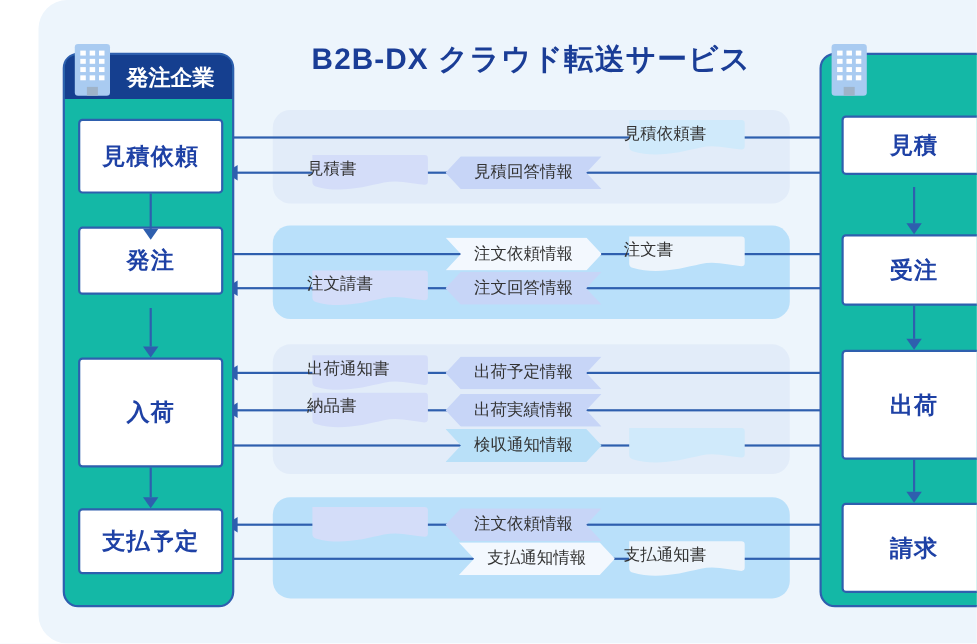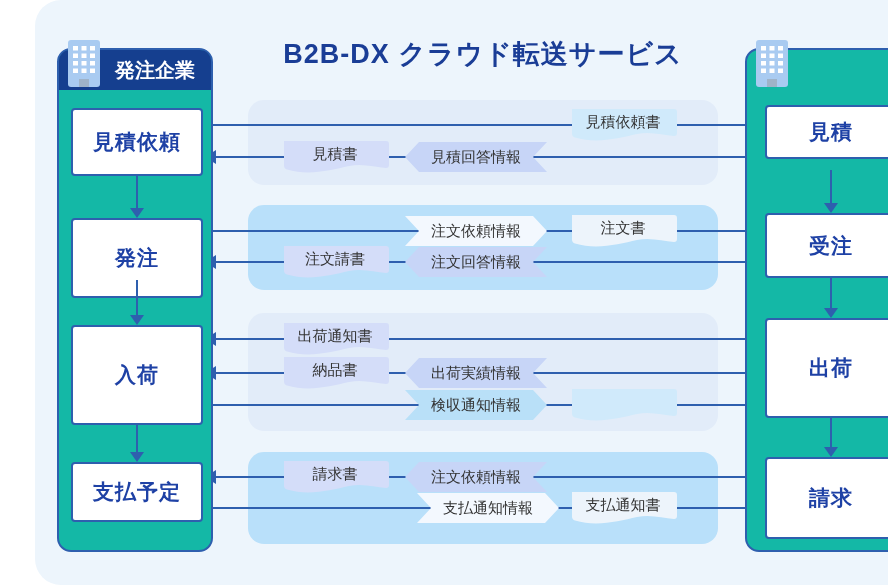--- a/index.html
+++ b/index.html
@@ -18,21 +18,21 @@
   .ah-l{position:absolute;width:0;height:0;border-top:7px solid transparent;border-bottom:7px solid transparent;border-right:11px solid #2e5fae;}
   .ah-d{position:absolute;width:0;height:0;border-left:7px solid transparent;border-right:7px solid transparent;border-top:10px solid #2e5fae;}
   
   .tag{position:absolute;width:142px;height:30px;line-height:30px;text-align:center;
        font-size:15px;font-weight:500;color:#333;}
   .tag.dir-r{clip-path:polygon(0 0,calc(100% - 14px) 0,100% 50%,calc(100% - 14px) 100%,0 100%,14px 50%);}
   .tag.dir-l{clip-path:polygon(14px 0,100% 0,calc(100% - 14px) 50%,100% 100%,14px 100%,0 50%);}
   
   .doc{position:absolute;width:112px;height:36px;}
   .doc svg{position:absolute;left:0;top:0;width:112px;height:36px;display:block;}
-  .doc span{position:absolute;left:0;top:0;width:100%;height:28px;line-height:28px;text-align:center;
+  .doc span{position:absolute;left:0;top:0;width:100%;height:28px;line-height:28px;text-align:left;
             font-size:15px;font-weight:500;color:#333;}
   .c-cyan{background:#b9e0f8;}   .c-cyan2{color:#d0eafb;}
   .c-lav{background:#c7d5f7;}    .c-lav2{color:#d4ddf9;}
   .c-white{background:#f3f8fe;}  .c-white2{color:#edf4fb;}
   
   .panel{position:absolute;top:48px;width:156px;height:504px;background:#14b8a6;
          border:2px solid #2e5fae;border-radius:14px;box-sizing:border-box;}
   .panel-header{position:absolute;left:0;top:0;width:100%;height:40px;background:#153f8f;
                 border-radius:11px 11px 0 0;display:flex;align-items:center;justify-content:center;
                 padding-left:40px;box-sizing:border-box;color:#ffffff;font-size:20px;font-weight:bold;}
@@ -94,20 +94,21 @@
   <div class="tag dir-l c-lav" style="left:370px;top:247px">注文回答情報</div>
 
   <div class="hline" style="left:180px;top:338px;width:550px"></div>
   <div class="ah-l" style="left:170px;top:332px"></div>
   <div class="doc c-lav2" style="left:244px;top:322px">
     <svg viewBox="0 0 112 36" preserveAspectRatio="none">
         <path fill="currentColor" d="M5 1 H107 Q110 1 110 4 V25 Q110 28 107 28 C96 27 83 23 70 26 C52 30 30 36 8 29.5 Q5 28.5 5 25.5 Z"></path>
       </svg>
     <span>出荷通知書</span>
   </div>
+  <div class="tag dir-l c-lav" style="left:370px;top:324px">出荷予定情報</div>
 
   <div class="hline" style="left:180px;top:372px;width:550px"></div>
   <div class="ah-l" style="left:170px;top:366px"></div>
   <div class="doc c-lav2" style="left:244px;top:356px">
     <svg viewBox="0 0 112 36" preserveAspectRatio="none">
         <path fill="currentColor" d="M5 1 H107 Q110 1 110 4 V25 Q110 28 107 28 C96 27 83 23 70 26 C52 30 30 36 8 29.5 Q5 28.5 5 25.5 Z"></path>
       </svg>
     <span>納品書</span>
   </div>
   <div class="tag dir-l c-lav" style="left:370px;top:358px">出荷実績情報</div>
@@ -120,21 +121,20 @@
         <path fill="currentColor" d="M5 1 H107 Q110 1 110 4 V25 Q110 28 107 28 C96 27 83 23 70 26 C52 30 30 36 8 29.5 Q5 28.5 5 25.5 Z"></path>
       </svg>
   </div>
 
   <div class="hline" style="left:180px;top:476px;width:550px"></div>
   <div class="ah-l" style="left:170px;top:470px"></div>
   <div class="doc c-lav2" style="left:244px;top:460px">
     <svg viewBox="0 0 112 36" preserveAspectRatio="none">
         <path fill="currentColor" d="M5 1 H107 Q110 1 110 4 V25 Q110 28 107 28 C96 27 83 23 70 26 C52 30 30 36 8 29.5 Q5 28.5 5 25.5 Z"></path>
       </svg>
-    <span>請求書</span>
   </div>
   <div class="tag dir-l c-lav" style="left:370px;top:462px">注文依頼情報</div>
 
   <div class="hline" style="left:168px;top:507px;width:552px"></div>
   <div class="ah-r" style="left:719px;top:501px"></div>
   <div class="tag dir-r c-white" style="left:382px;top:493px">支払通知情報</div>
   <div class="doc c-white2" style="left:532px;top:491px">
     <svg viewBox="0 0 112 36" preserveAspectRatio="none">
         <path fill="currentColor" d="M5 1 H107 Q110 1 110 4 V25 Q110 28 107 28 C96 27 83 23 70 26 C52 30 30 36 8 29.5 Q5 28.5 5 25.5 Z"></path>
       </svg>
@@ -180,21 +180,21 @@
           <rect x="23" y="23" width="5" height="4.5"></rect>
         <rect x="6" y="30.5" width="5" height="4.5"></rect>
           <rect x="14.5" y="30.5" width="5" height="4.5"></rect>
           <rect x="23" y="30.5" width="5" height="4.5"></rect>
       </g>
       <rect x="12" y="41" width="10" height="8" fill="#9fb3c8"></rect>
     </svg>
   </div>
 
   <div class="pbox" style="left:36px;top:108px;height:68px">見積依頼</div>
-  <div class="pbox" style="left:36px;top:218px;height:80px">発注</div>
+  <div class="pbox" style="left:36px;top:206px;height:62px">発注</div>
   <div class="pbox" style="left:36px;top:325px;height:100px">入荷</div>
   <div class="pbox" style="left:36px;top:462px;height:60px">支払予定</div>
 
   <div class="pbox" style="left:730px;top:105px;height:54px">見積</div>
   <div class="pbox" style="left:730px;top:213px;height:65px">受注</div>
   <div class="pbox" style="left:730px;top:318px;height:100px">出荷</div>
   <div class="pbox" style="left:730px;top:457px;height:82px">請求</div>
 
   <div class="vline" style="left:101px;top:176px;height:32px"></div>
   <div class="ah-d" style="left:95px;top:208px"></div>

